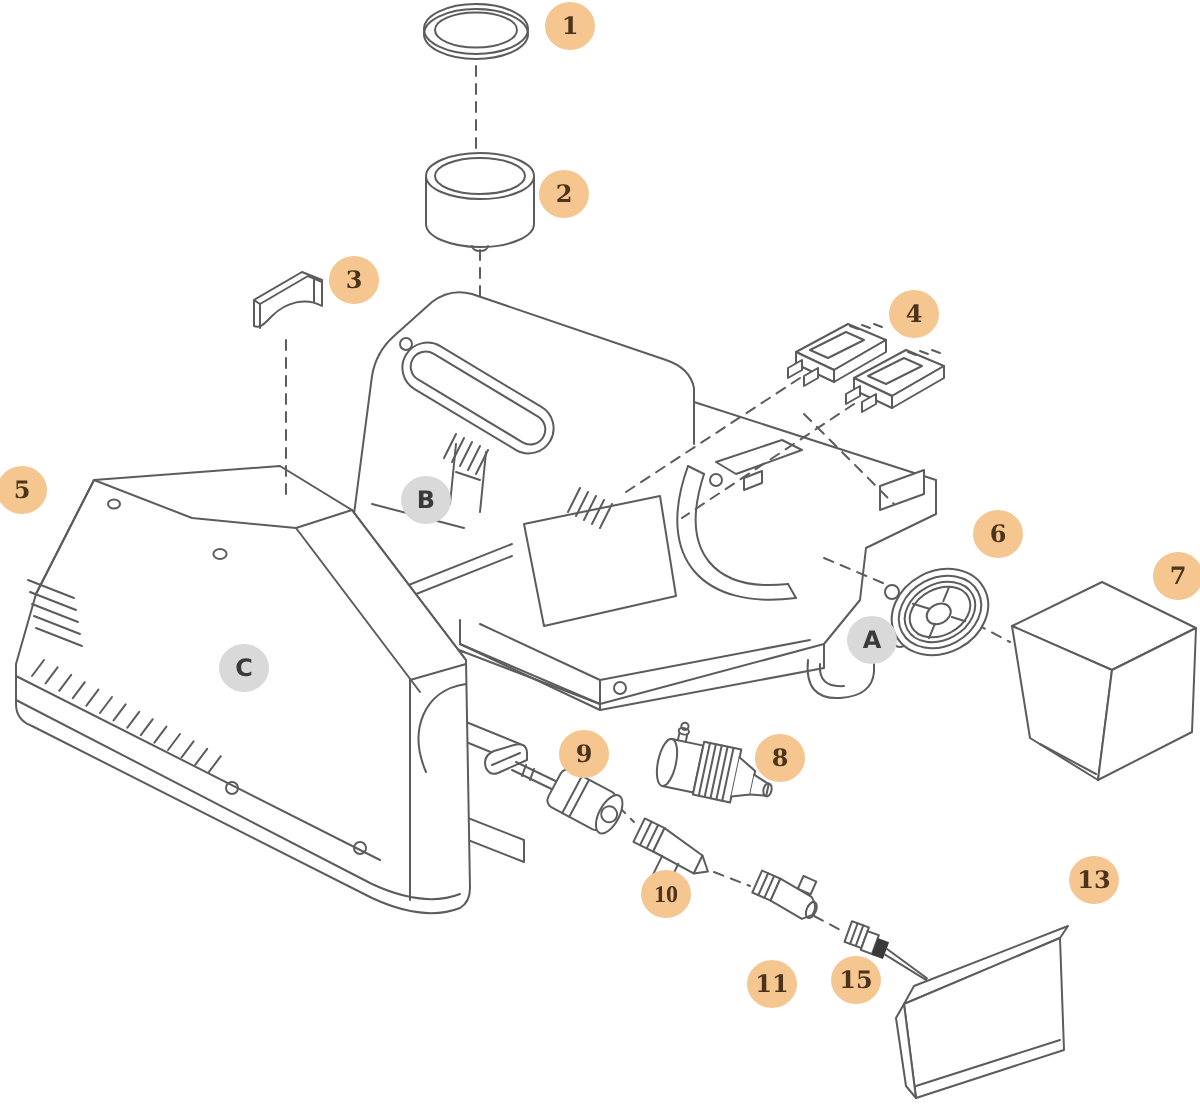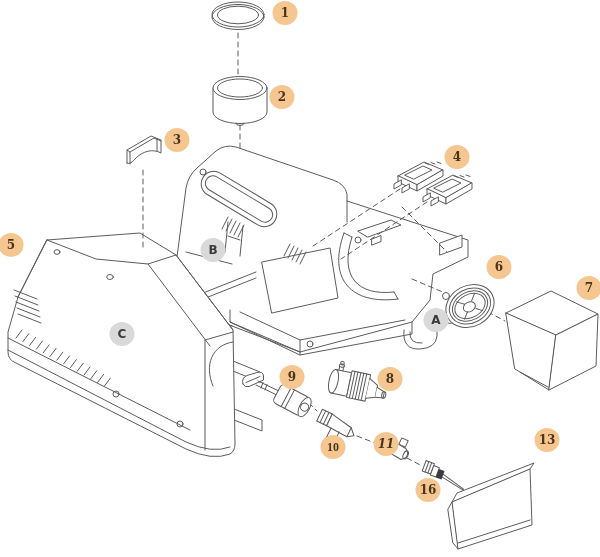--- a/index.html
+++ b/index.html
@@ -238,20 +238,20 @@
       <div class="badge num" style="left: 285px; top: 13px;">1</div>
       <div class="badge num" style="left: 282px; top: 97px;">2</div>
       <div class="badge num" style="left: 177px; top: 140px;">3</div>
       <div class="badge num" style="left: 457px; top: 157px;">4</div>
       <div class="badge num" style="left: 11px; top: 245px;">5</div>
       <div class="badge num" style="left: 499px; top: 267px;">6</div>
       <div class="badge num" style="left: 589px; top: 288px;">7</div>
       <div class="badge num" style="left: 390px; top: 379px;">8</div>
       <div class="badge num" style="left: 292px; top: 377px;">9</div>
       <div class="badge num" style="left: 333px; top: 447px; font-family: Liberation Serif, serif;">10</div>
-      <div class="badge num" style="left: 386px; top: 444px; font-style: italic;">11</div>
-      <div class="badge num" style="left: 428px; top: 490px;">16</div>
+      <div class="badge num" style="left: 386px; top: 492px;">11</div>
+      <div class="badge num" style="left: 428px; top: 490px;">15</div>
       <div class="badge num" style="left: 547px; top: 440px;">13</div>
       <div class="badge letter" style="left: 436px; top: 320px;">A</div>
       <div class="badge letter" style="left: 213px; top: 250px;">B</div>
       <div class="badge letter" style="left: 122px; top: 334px;">C</div>
     </div>
 </div>
 
 </body></html>

